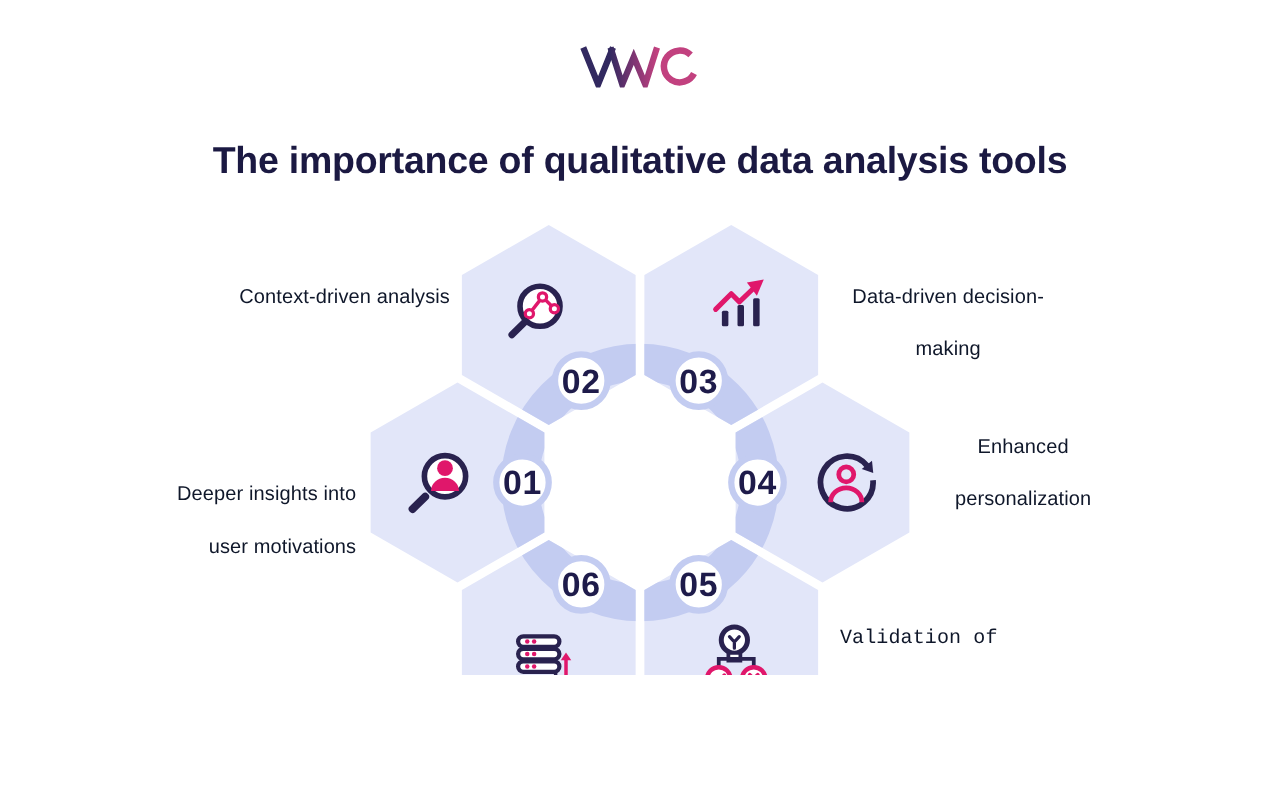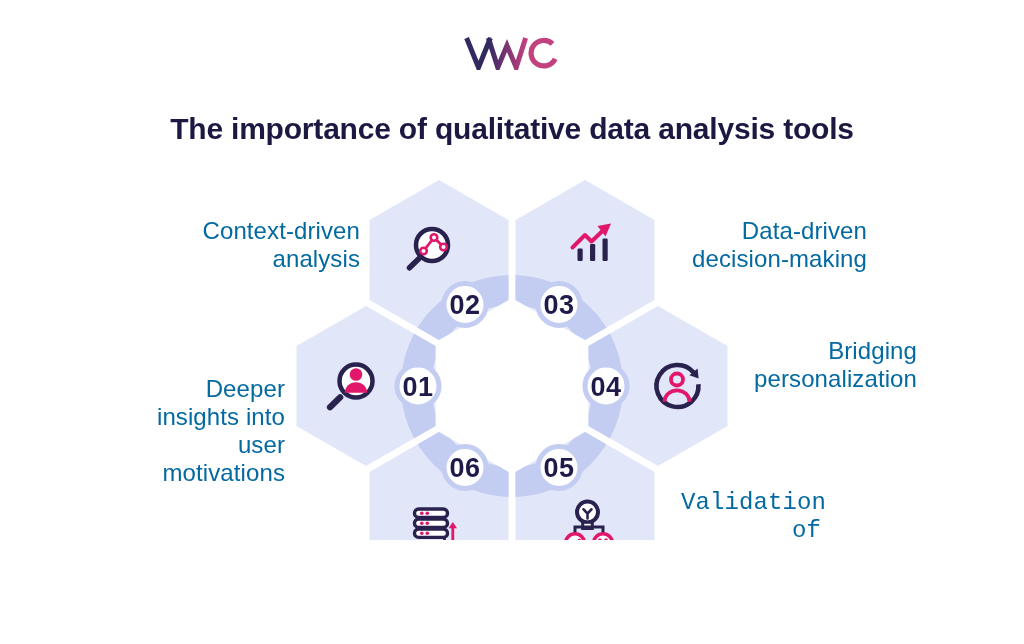--- a/index.html
+++ b/index.html
@@ -8,25 +8,25 @@
     font-family:"Liberation Sans",sans-serif;
   }
   .logo{position:absolute;left:464px;top:36px;width:94px;height:34px;}
   .sr-only{position:absolute;width:1px;height:1px;overflow:hidden;clip:rect(0 0 0 0);white-space:nowrap;}
   .page-title{
     position:absolute;left:0;right:0;top:112px;margin:0;text-align:center;
     font-size:30px;font-weight:bold;letter-spacing:-0.2px;color:#1b1942;
   }
   .diagram-svg{position:absolute;left:0;top:0;}
   .hex-label{
-    position:absolute;font-size:24px;line-height:28px;font-weight:500;
-    color:#0369a1;letter-spacing:0.1px;
+    position:absolute;font-size:16px;line-height:42px;font-weight:500;
+    color:#0f172a;letter-spacing:0.1px;
   }
   .lbl-right{text-align:right;}
-  .lbl-left{text-align:right;margin-left:16px;}
+  .lbl-left{text-align:center;}
   .lbl-02{right:664px;top:217px;width:170px;}
   .lbl-03{left:666px;top:217px;width:185px;}
   .lbl-01{right:739px;top:337px;width:160px;margin-top:38px;}
   .lbl-04{left:736px;top:337px;width:165px;}
   .lbl-06{right:664px;top:489px;width:182px;}
   .lbl-05{left:665px;top:489px;width:140px;font-family:Liberation Mono, monospace;}
   .step-num{
     font-family:"Liberation Sans",sans-serif;font-size:27px;font-weight:bold;
     letter-spacing:0.5px;fill:#1e1b4a;
   }
@@ -150,16 +150,16 @@
       <circle cx="421.8" cy="533.2" r="1.8" fill="#e0176b"></circle>
       <circle cx="427.3" cy="533.2" r="1.8" fill="#e0176b"></circle>
       <line x1="452.8" y1="541.5" x2="452.8" y2="527" stroke="#e0176b" stroke-width="2.8"></line>
       <polygon points="452.8,522 448.6,528.2 457,528.2" fill="#e0176b"></polygon>
     </g>
   </svg>
 
   <div class="hex-label lbl-right lbl-02">Context-driven analysis</div>
   <div class="hex-label lbl-left  lbl-03">Data-driven decision-making</div>
   <div class="hex-label lbl-right lbl-01">Deeper insights into user motivations</div>
-  <div class="hex-label lbl-left  lbl-04">Bridging personalization</div>
+  <div class="hex-label lbl-left  lbl-04">Enhanced personalization</div>
   <div class="hex-label lbl-left  lbl-05">Validation of hypotheses</div>
 
 </div>
 
 </body></html>

